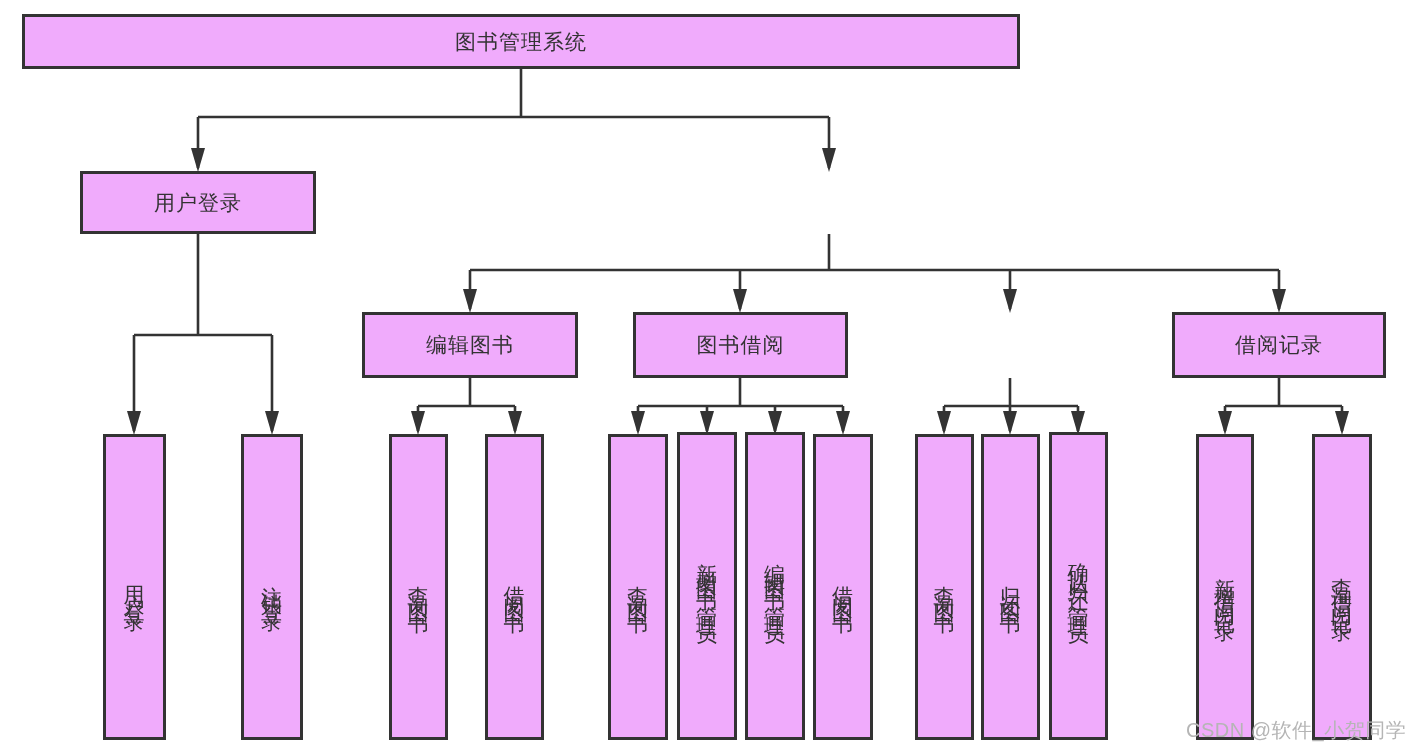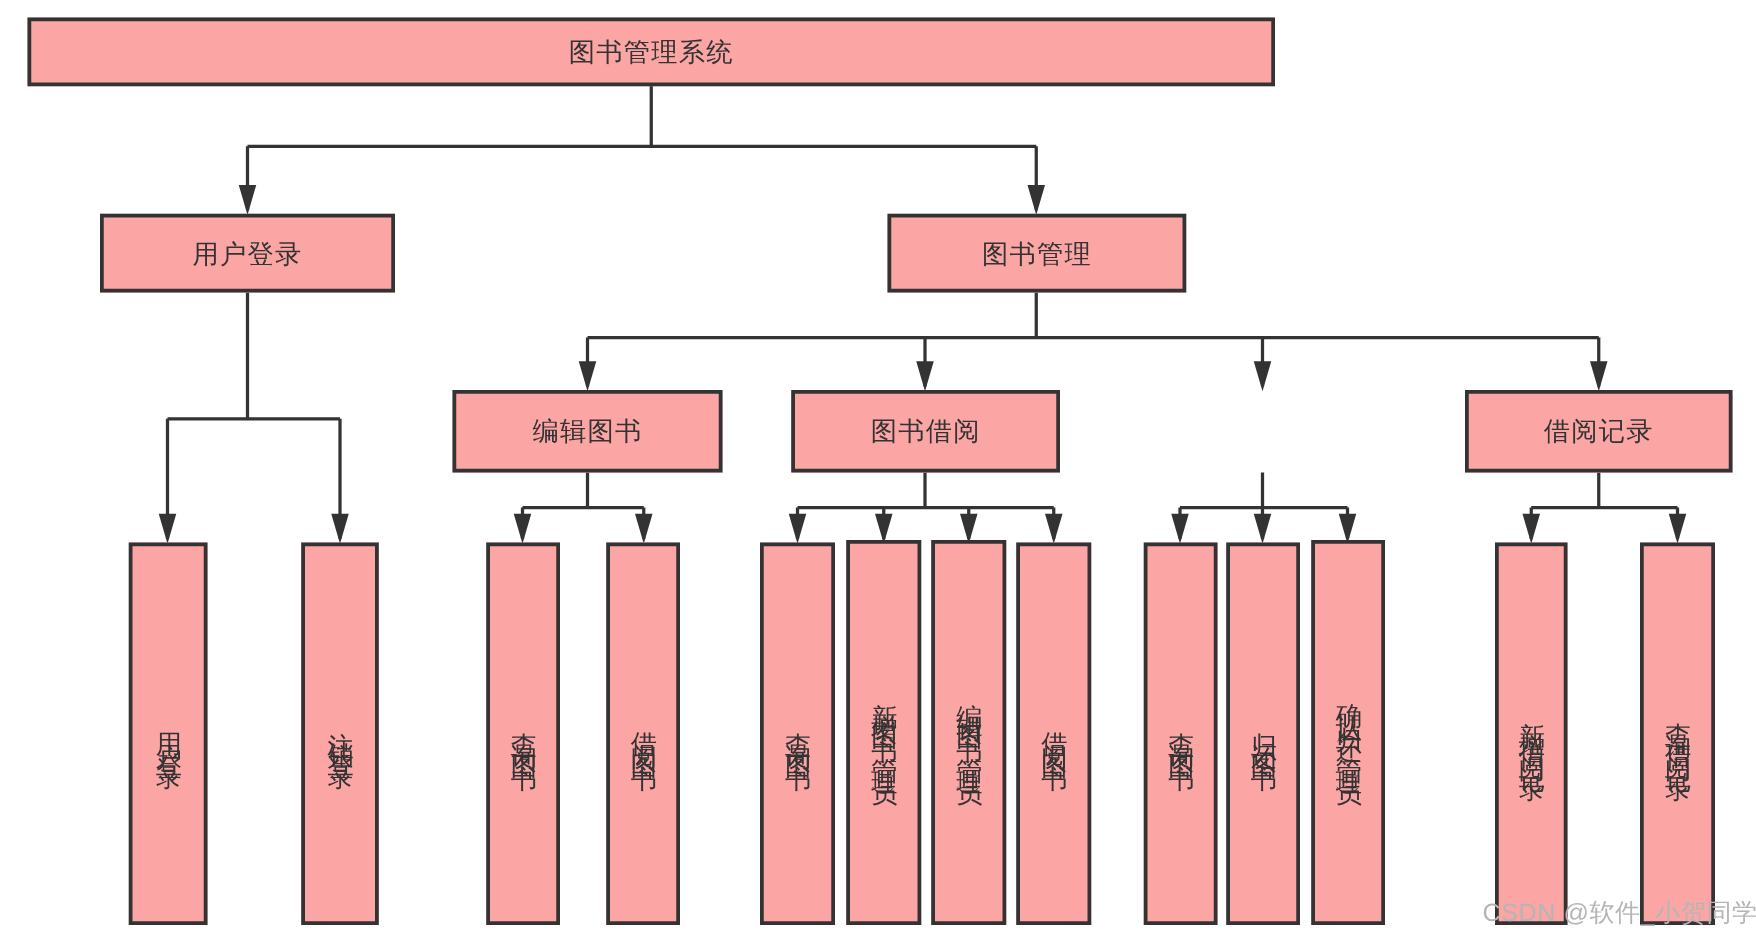--- a/index.html
+++ b/index.html
@@ -11,21 +11,21 @@
   html,body{margin:0;padding:0;background:var(--background);}
   body{font-family:"Liberation Sans","DejaVu Sans",sans-serif;}
   .stage{
     position:relative;width:1405px;height:747px;background:var(--background);
     overflow:hidden;
   }
   .wires{position:absolute;left:0;top:0;z-index:0;}
   .wires path{stroke:var(--line);stroke-width:2.6;fill:none;}
   .wires polygon{fill:var(--line);stroke:none;}
   .node{
-    position:absolute;box-sizing:border-box;background:#fca5a5;
+    position:absolute;box-sizing:border-box;background:#f0abfc;
     border:3px solid var(--line);color:var(--text);
     display:flex;align-items:center;justify-content:center;
     z-index:1;font-size:21px;letter-spacing:1px;
   }
   .node .vtext{
     writing-mode:vertical-rl;text-orientation:mixed;
     letter-spacing:0.42em;line-height:1;white-space:nowrap;
   }
   .watermark{
     position:absolute;z-index:2;color:var(--watermark);
@@ -88,23 +88,20 @@
     </g>
   </svg>
 
   <div class="node" style="left:22px;top:14px;width:998px;height:55px;">
     <span>图书管理系统</span>
   </div>
 
   <div class="node" style="left:80px;top:171px;width:236px;height:63px;">
     <span>用户登录</span>
   </div>
-  <div class="node" style="left:710px;top:171px;width:239px;height:63px;">
-    <span>图书管理</span>
-  </div>
 
   <div class="node" style="left:362px;top:312px;width:216px;height:66px;">
     <span>编辑图书</span>
   </div>
   <div class="node" style="left:633px;top:312px;width:215px;height:66px;">
     <span>图书借阅</span>
   </div>
   <div class="node" style="left:1172px;top:312px;width:214px;height:66px;">
     <span>借阅记录</span>
   </div>

